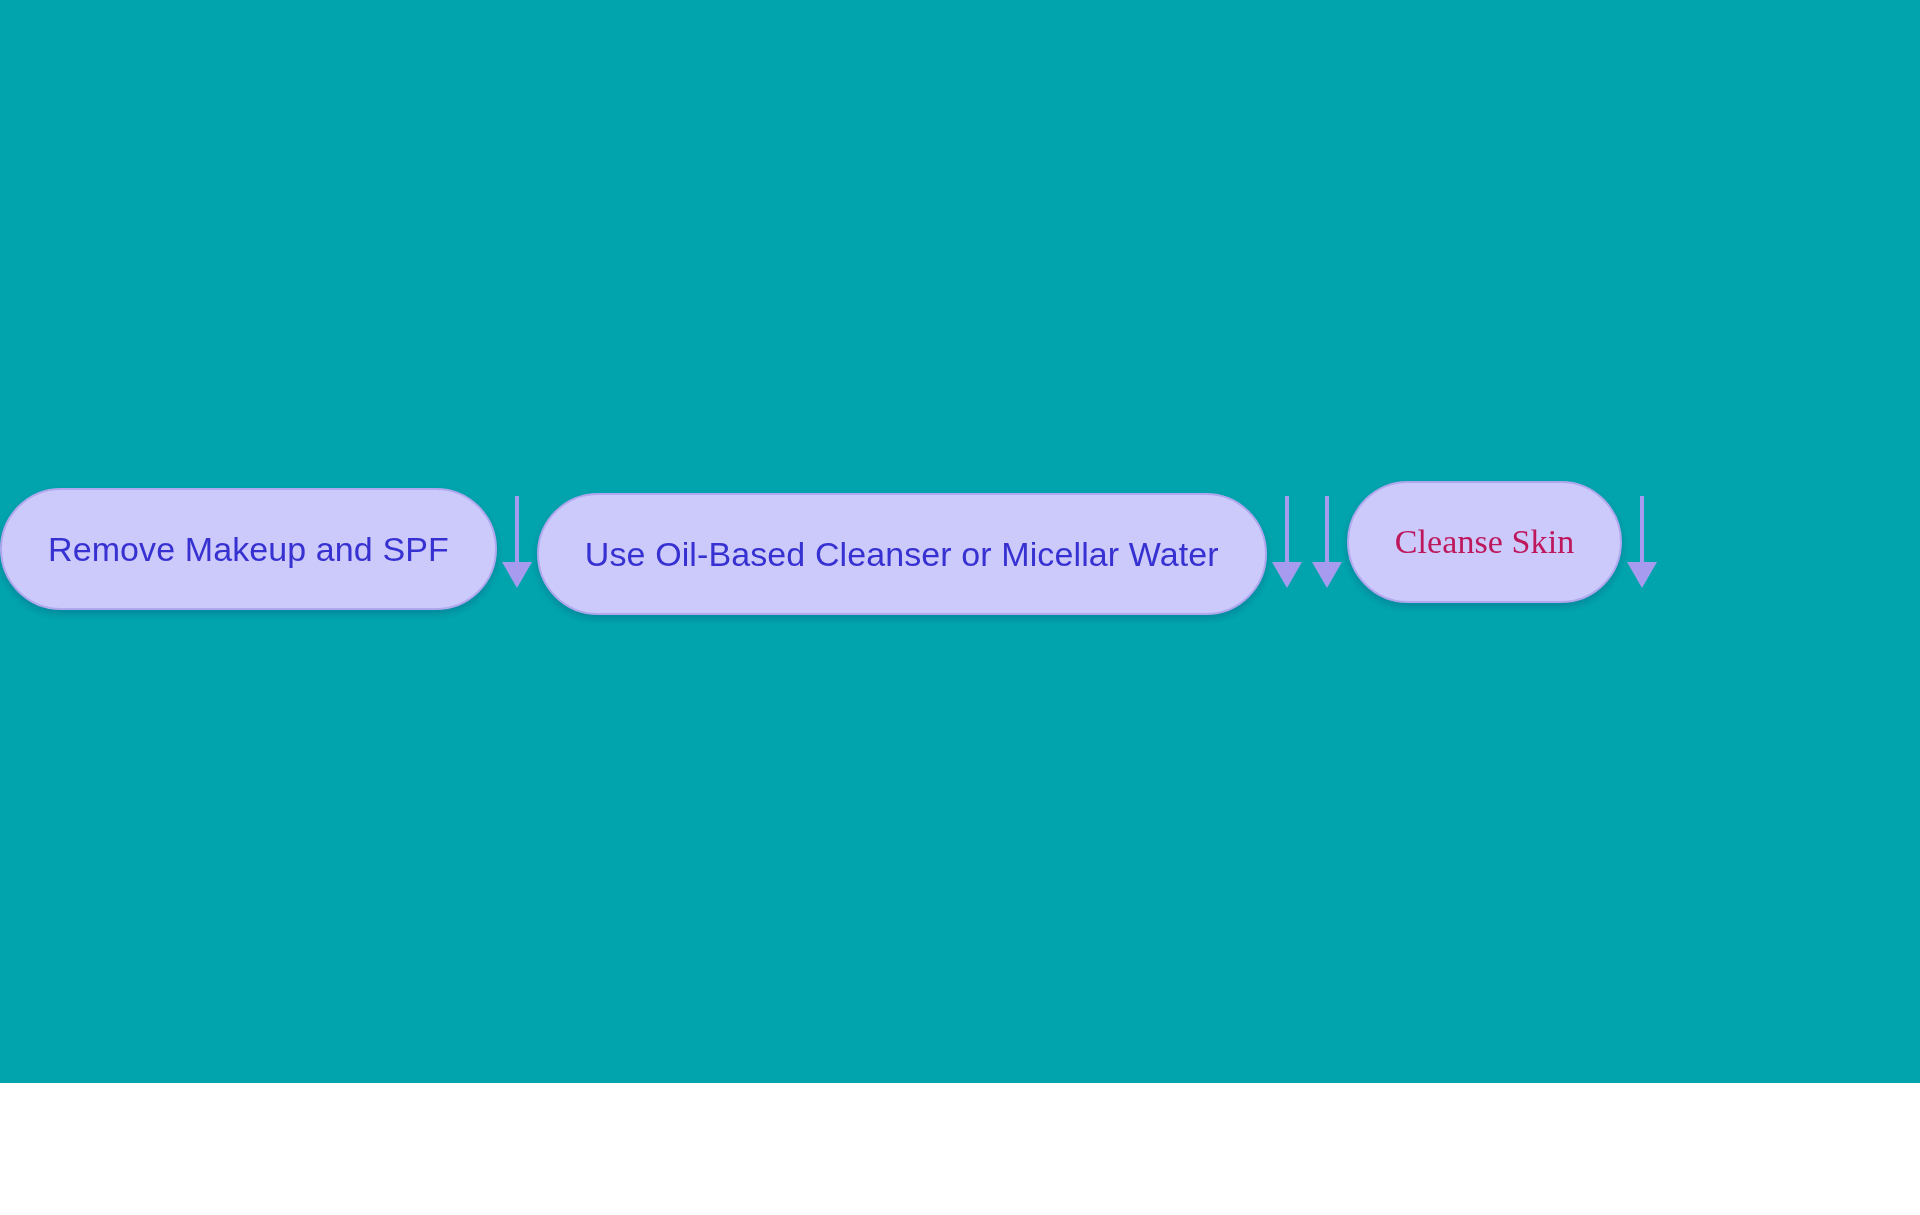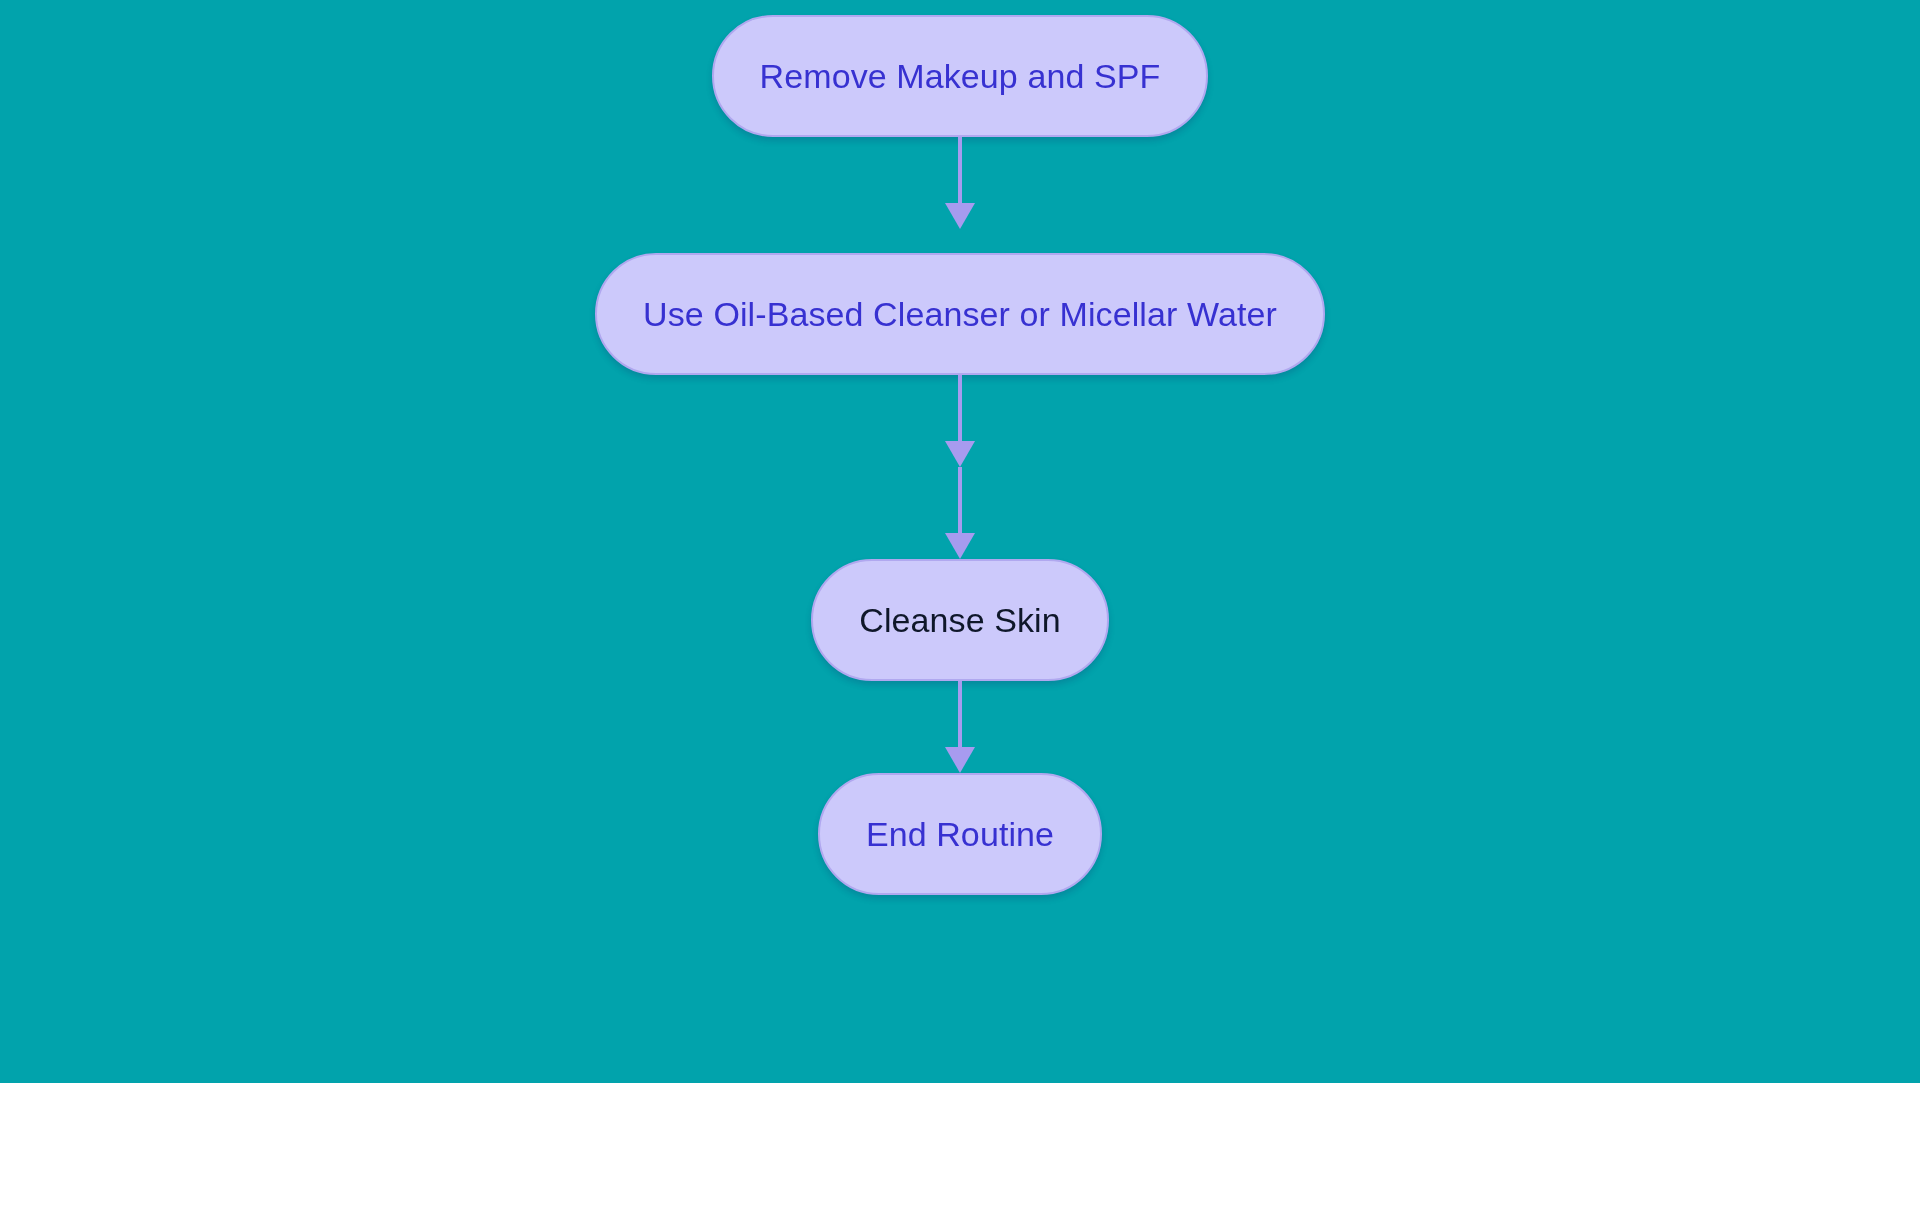--- a/index.html
+++ b/index.html
@@ -30,21 +30,21 @@
     background: #01a3ac;
   }
 
   .flow {
     position: absolute;
     left: 0;
     top: 0;
     width: 1920px;
     height: 1083px;
     display: flex;
-    flex-direction: column;
+    flex-direction: row;
     align-items: center;
   }
 
   .node {
     position: relative;
     box-sizing: border-box;
     height: 122px;
     border-radius: 61px;
     background: #ccc9fb;
     border: 2px solid #b0a8ef;
@@ -123,29 +123,24 @@
     </div>
 
 
     <div class="connector">
       <div class="shaft" style="background: rgb(167, 155, 239);"></div>
       <div class="head" style="border-top-color: rgb(167, 155, 239);"></div>
     </div>
 
     <div class="node-slot">
       <div class="node n3" style="background: rgb(204, 201, 251); border-color: rgb(176, 168, 239);">
-        <span class="node-label" style="color: #0f172a;">Cleanse Skin</span>
+        <span class="node-label" style="color: #be185d; font-family: Liberation Serif, serif;">Cleanse Skin</span>
       </div>
     </div>
 
     <div class="connector">
       <div class="shaft" style="background: rgb(167, 155, 239);"></div>
       <div class="head" style="border-top-color: rgb(167, 155, 239);"></div>
     </div>
 
-    <div class="node-slot">
-      <div class="node n4" style="background: rgb(204, 201, 251); border-color: rgb(176, 168, 239);">
-        <span class="node-label" style="color: rgb(55, 49, 209);">End Routine</span>
-      </div>
-    </div>
 
   </div>
 </div>
 
 </body></html>

